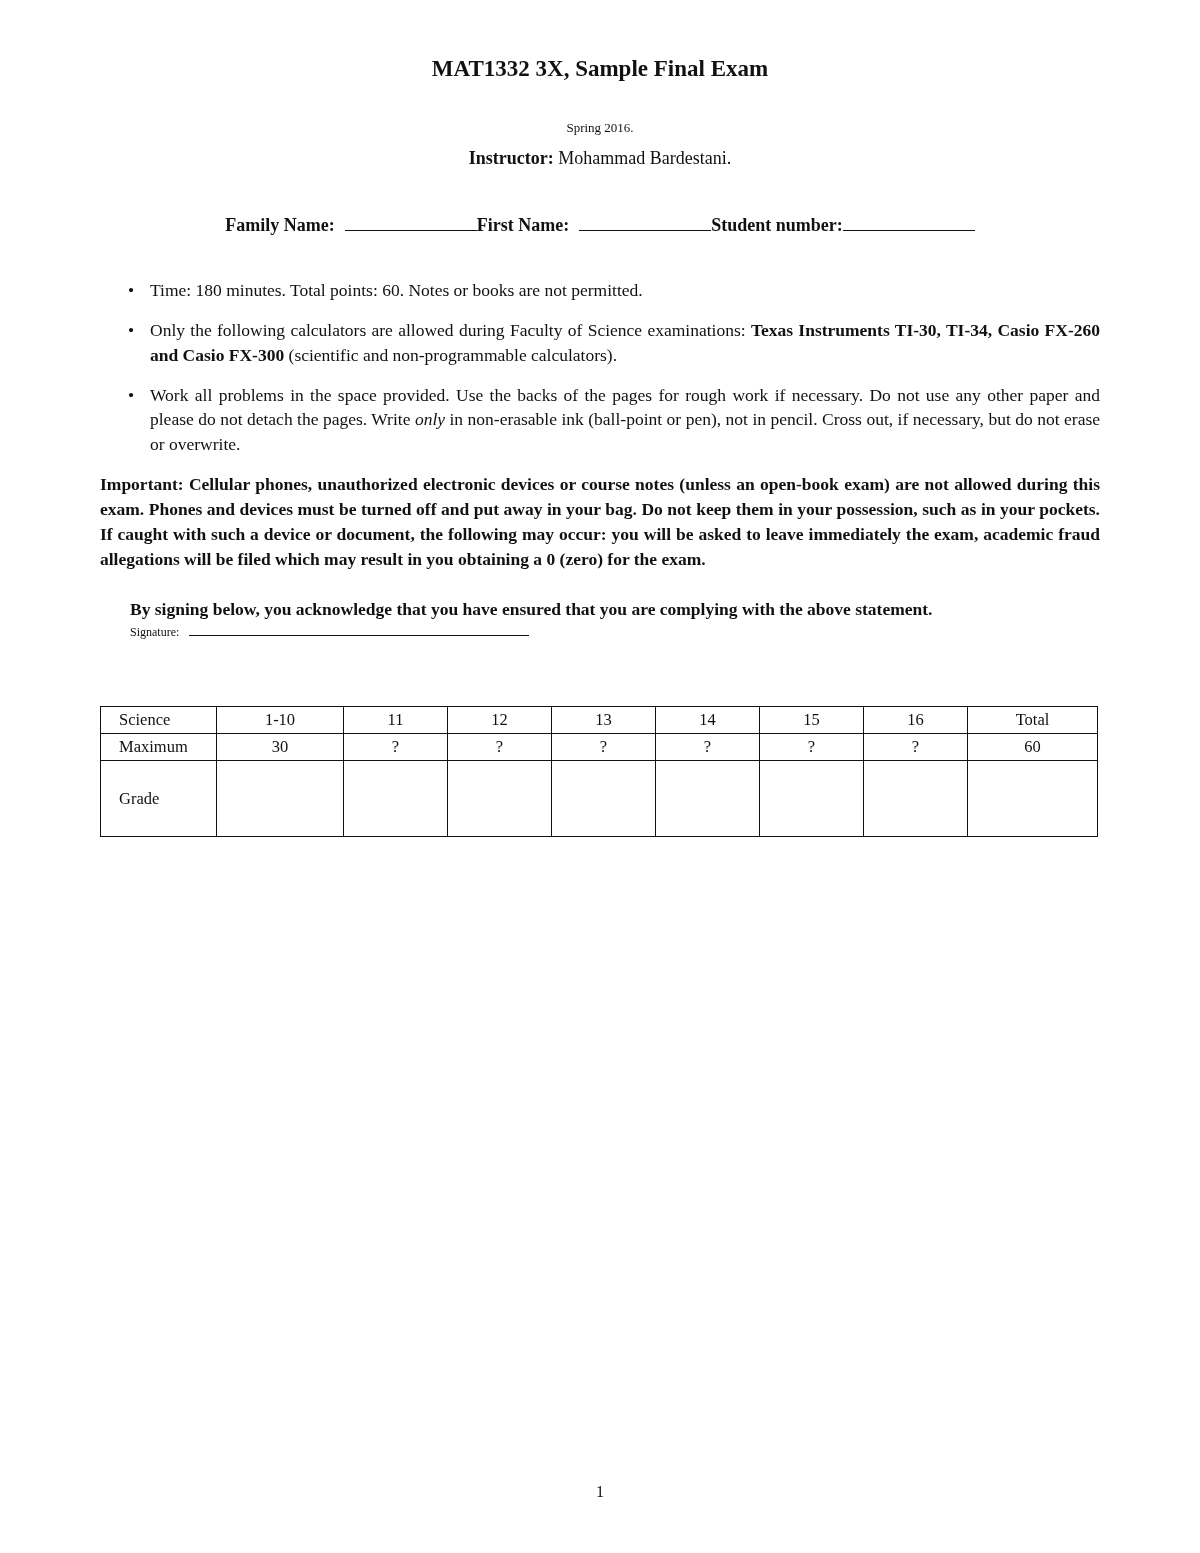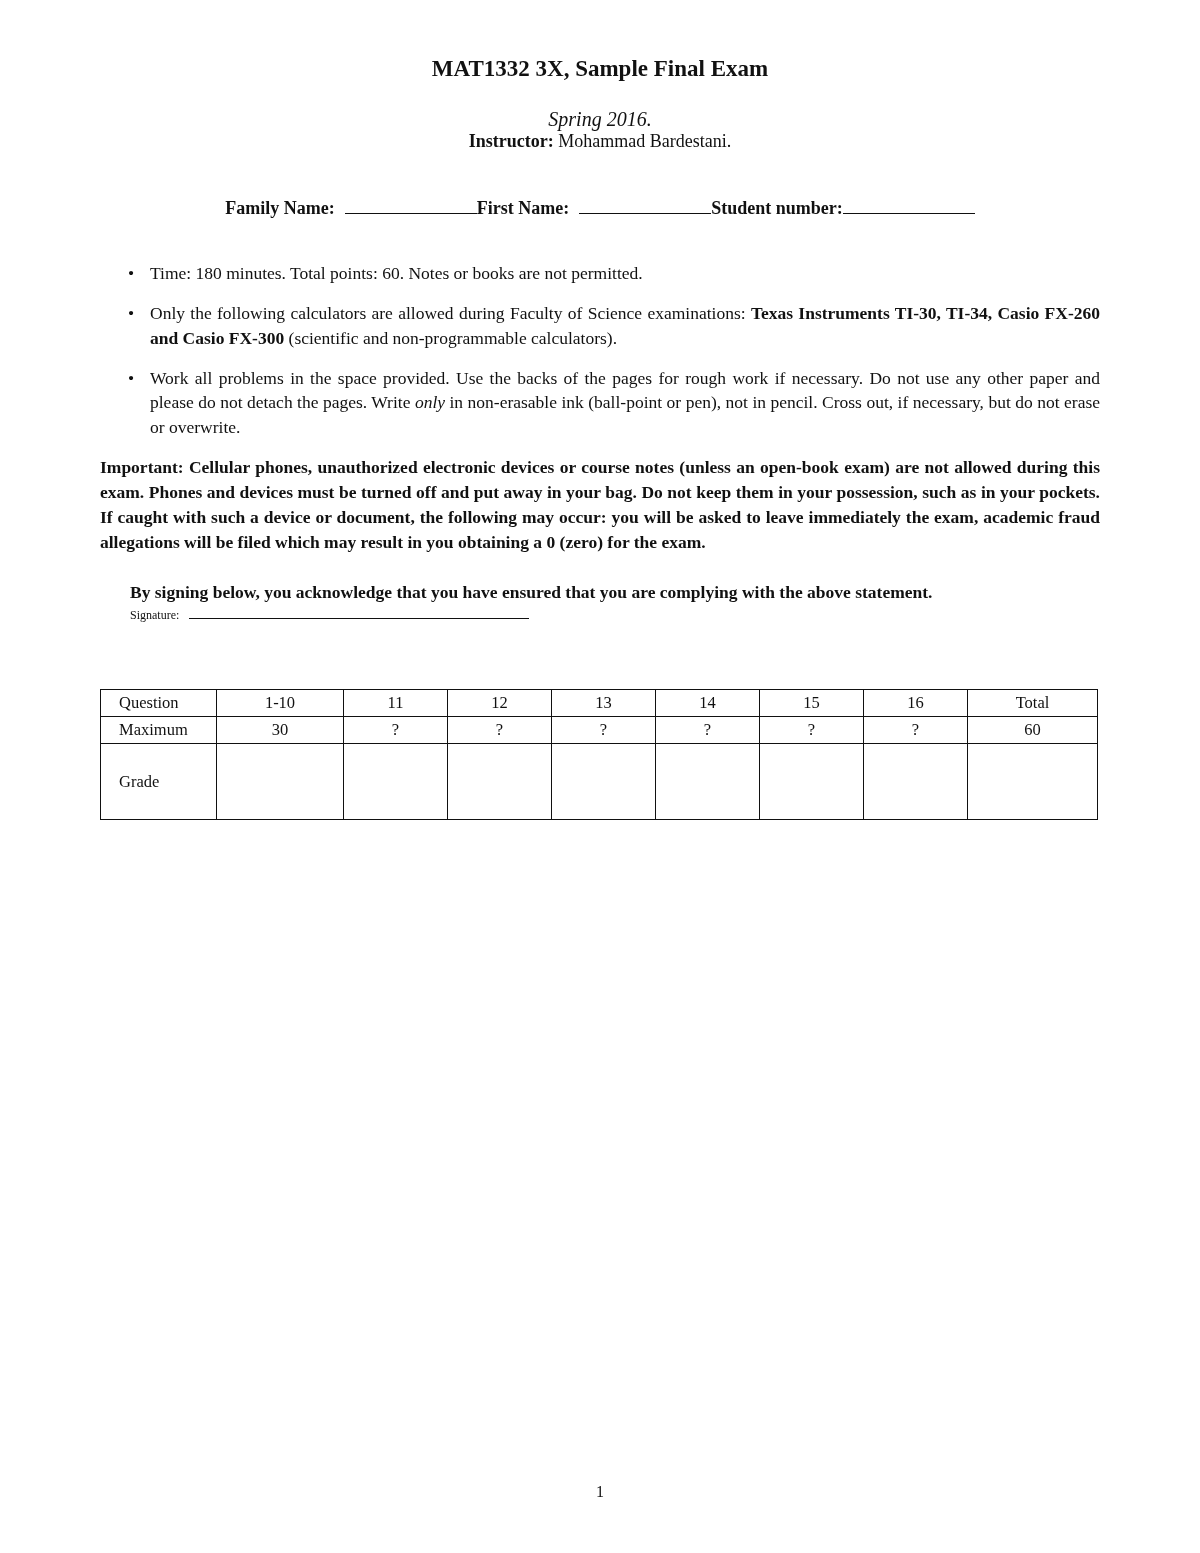--- a/index.html
+++ b/index.html
@@ -41,26 +41,26 @@
   }
 
   
   .title {
     margin-top: 56px;
     text-align: center;
     font-size: 23px;
     font-weight: bold;
   }
   .term {
-    margin-top: 26px;
-    text-align: center;
-    font-size: 20px;
-    font-style: italic;
+    margin-top: 38px;
+    text-align: center;
+    font-size: 13px;
   }
   .instructor {
+    margin-top: 12px;
     text-align: center;
     font-size: 18px;
   }
 
   
   .name-row {
     margin-top: 46px;
     display: flex;
     justify-content: center;
     align-items: flex-end;
@@ -189,21 +189,21 @@
           <col style="width:104px">
           <col style="width:104px">
           <col style="width:104px">
           <col style="width:104px">
           <col style="width:104px">
           <col style="width:104px">
           <col style="width:130px">
       </colgroup>
       <tbody>
         <tr>
-          <td class="rowlabel">Question</td>
+          <td class="rowlabel">Science</td>
           <td>1-10</td>
           <td>11</td>
           <td>12</td>
           <td>13</td>
           <td>14</td>
           <td>15</td>
           <td>16</td>
           <td>Total</td>
         </tr>
         <tr>

